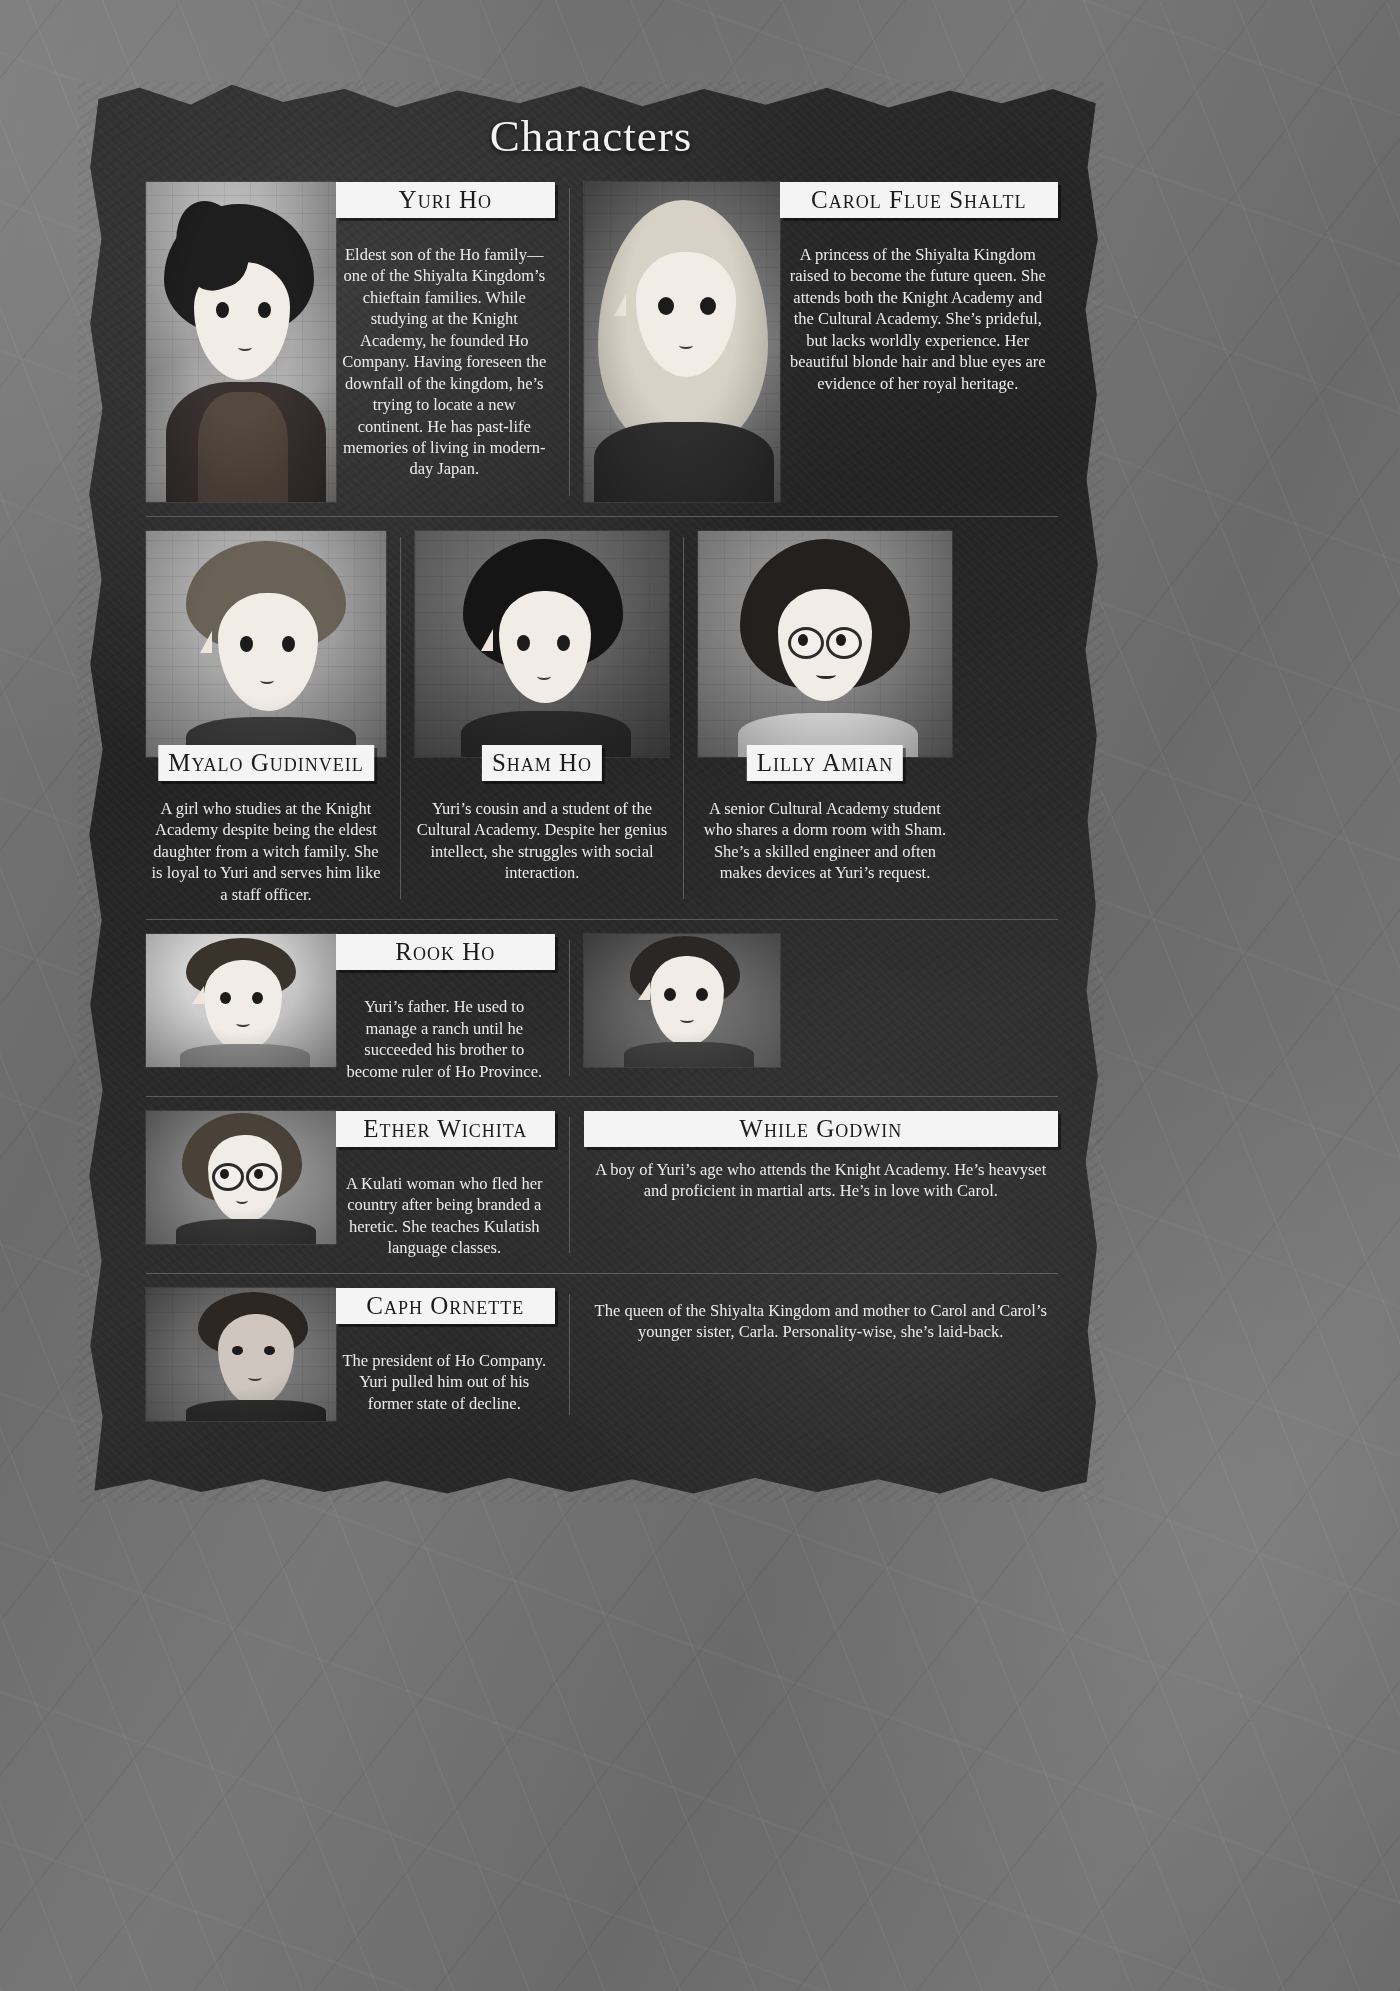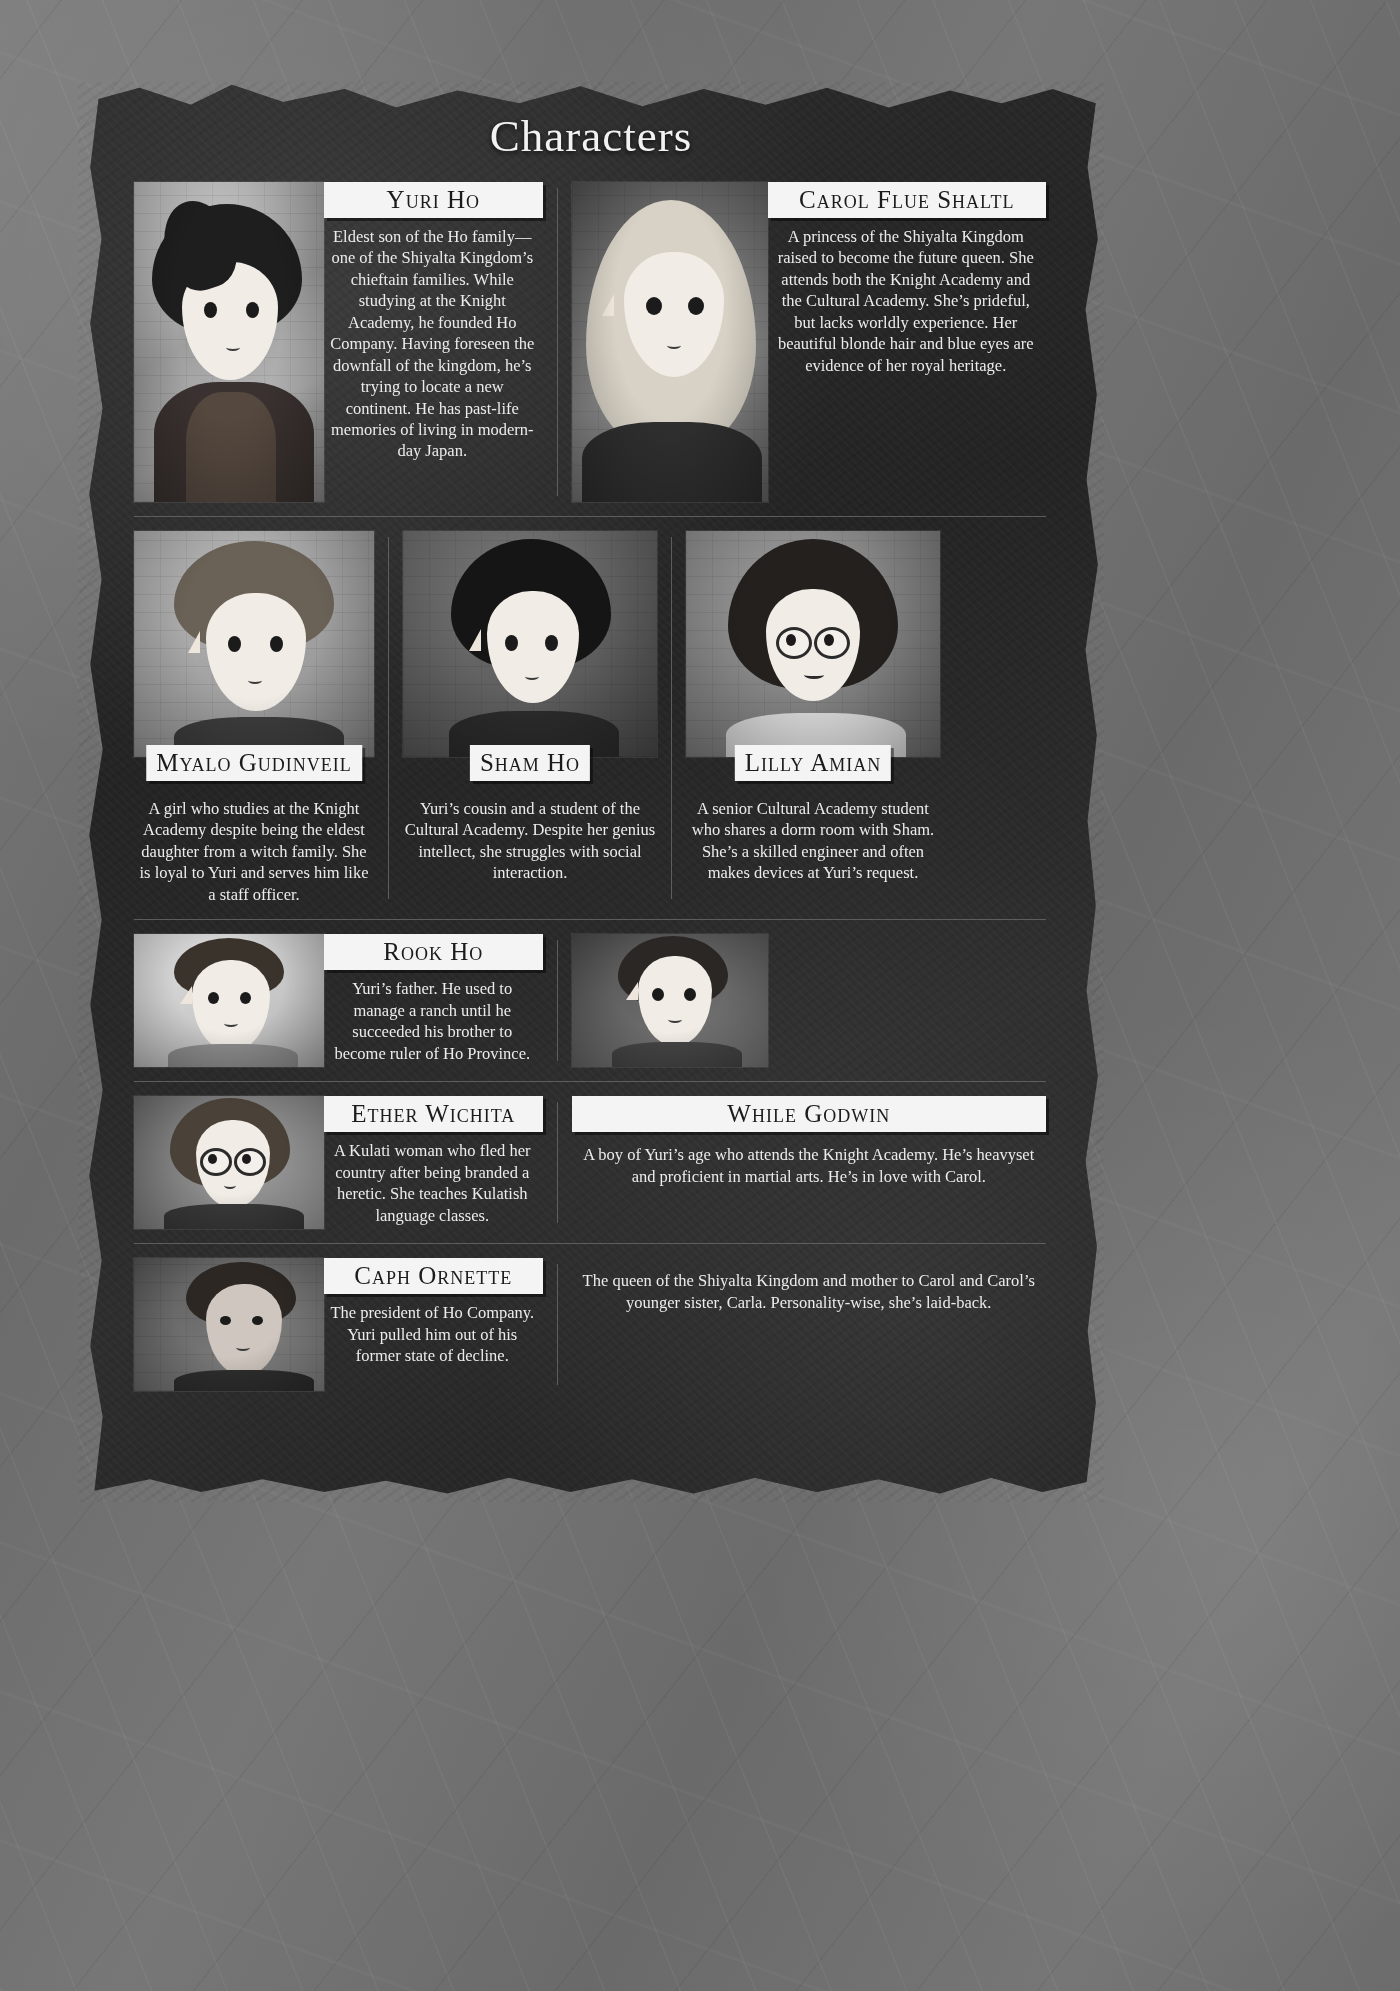--- a/index.html
+++ b/index.html
@@ -102,21 +102,21 @@
     text-align: center;
     color: #f2f2f2;
     font-size: 45px;
     letter-spacing: 1px;
     font-family: "Liberation Serif", serif;
     text-shadow: 0 2px 5px rgba(0,0,0,0.8);
   }
 
   .grid {
     position: absolute;
-    left: 56px;
+    left: 68px;
     top: 100px;
     width: 912px;
   }
 
   .row {
     display: flex;
     position: relative;
   }
   .hr {
     height: 0;
@@ -161,21 +161,21 @@
   .card-side { display: flex; align-items: flex-start; }
   .portrait {
     background: #9a9a9a;
     flex: 0 0 auto;
     position: relative;
     overflow: hidden;
     box-shadow: 0 0 0 1px rgba(255,255,255,0.08);
   }
   .side-body { flex: 1 1 auto; margin-left: -34px; }
   .side-body .name-plate { margin-left: 34px; }
-  .side-body .desc { margin-top: 8px; padding: 0 8px 0 40px; }
+  .side-body .desc { margin-top: 26px; padding: 0 8px 0 40px; }
 
   
   .card-stack .portrait { width: 100%; }
   .card-stack .name-plate {
     position: relative;
     margin: -30px auto 0;
     display: inline-block;
     left: 50%;
     transform: translateX(-50%);
   }

